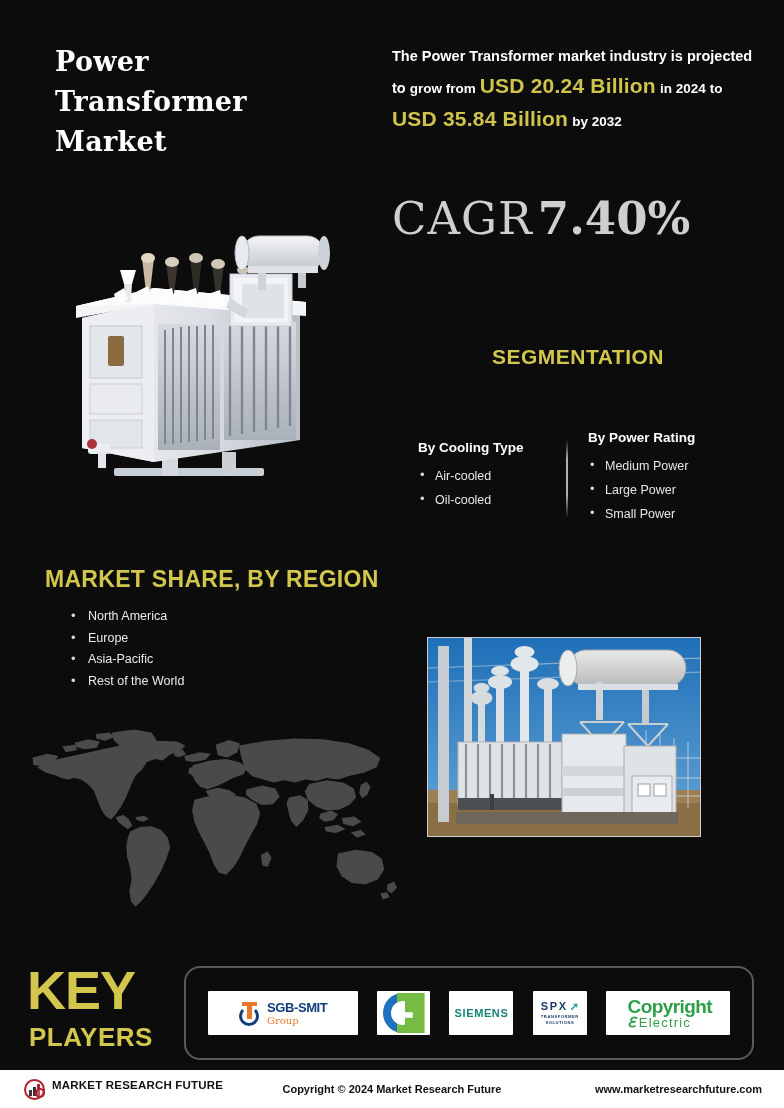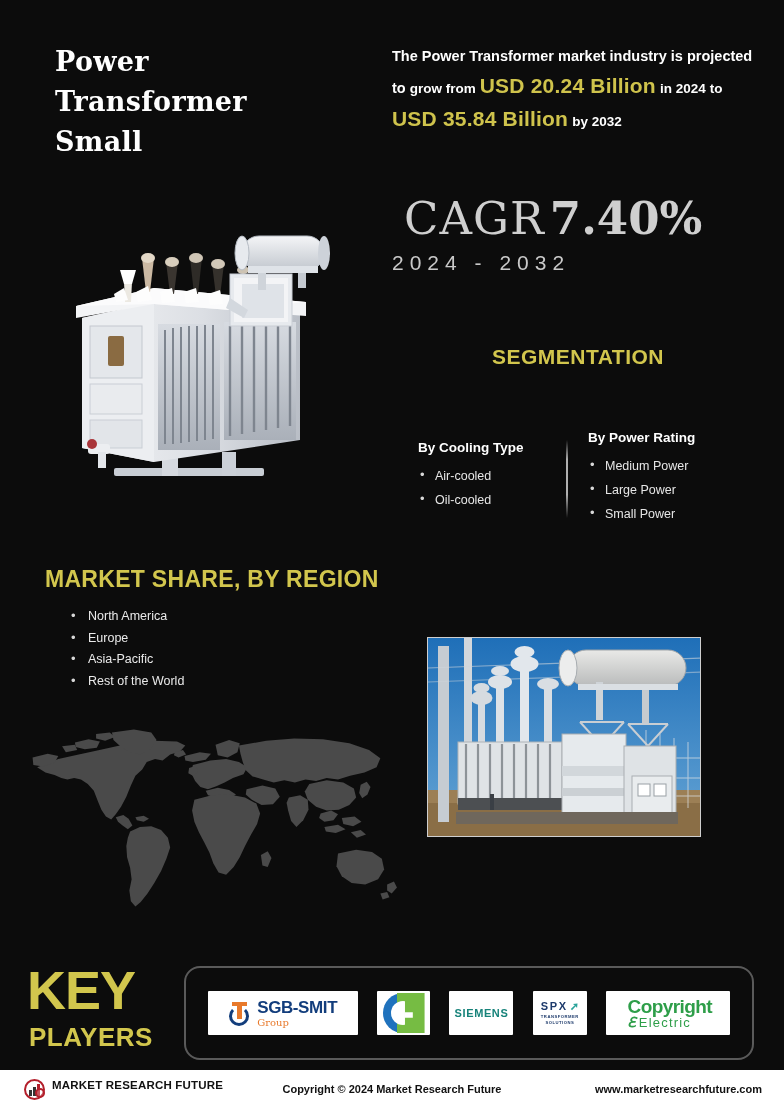--- a/index.html
+++ b/index.html
@@ -24,21 +24,21 @@
   
   .stat {
     position:absolute; left:392px; top:41px; width:372px;
     font-size:14.5px; font-weight:700; line-height:30px; color:#ffffff;
   }
   .stat .big { color:#cfc34c; font-size:21px; font-weight:700; letter-spacing:.2px; }
   .stat .sm  { font-size:13.5px; font-weight:700; }
 
   
   .cagr-wrap { position:absolute; left:392px; top:192px; width:372px; }
-  .cagr-line { font-family:"DejaVu Serif", serif; color:#cfcfcf; white-space:nowrap;margin-left:12px; }
+  .cagr-line { font-family:"DejaVu Serif", serif; color:#cfcfcf; white-space:nowrap; }
   .cagr-word { font-size:45px; font-weight:400; letter-spacing:1px; }
   .cagr-val  { font-size:45px; font-weight:700; letter-spacing:0px; }
   .cagr-years {
     font-family:"Liberation Sans", sans-serif;
     font-size:21px; color:#c9c9c9; letter-spacing:6px; margin-top:6px; font-weight:400;
   }
 
   
   .seg-title {
     position:absolute; left:392px; top:345px; width:372px; text-align:center;
@@ -98,21 +98,21 @@
   
   .sgb { display:flex; align-items:center; gap:6px; }
   .sgb-mark { position:relative; width:23px; height:26px; }
   .sgb-mark .ring {
     position:absolute; left:1px; top:6px; width:20px; height:20px;
     border:3px solid #123d7c; border-radius:50%; border-top-color:transparent;
   }
   .sgb-mark .stem { position:absolute; left:9px; top:2px; width:5px; height:17px; background:#e8792b; }
   .sgb-mark .tbar { position:absolute; left:4px; top:2px; width:15px; height:4px; background:#e8792b; }
   .sgb-txt { line-height:1; }
-  .sgb-name { color:#123d7c; font-weight:700; font-size:17px; letter-spacing:-.4px; }
+  .sgb-name { color:#123d7c; font-weight:700; font-size:13px; letter-spacing:-.4px; }
   .sgb-sub  { color:#e8792b; font-size:10px; font-family:"DejaVu Serif",serif; margin-top:2px; }
 
   
   .cg { position:relative; width:42px; height:40px; }
   .cg .c {
     position:absolute; left:0; top:0; width:40px; height:40px;
     border-radius:50%; background:#1f72bd;
     clip-path:polygon(0 0,55% 0,55% 100%,0 100%);
   }
   .cg .c2 {
@@ -182,21 +182,21 @@
   .map { position:absolute; left:22px; top:722px; width:378px; height:198px; }
 </style>
 </head>
 <body>
 
 <div class="page">
 
   <div class="title">
     <div>Power</div>
     <div>Transformer</div>
-    <div>Small</div>
+    <div>Market</div>
   </div>
 
   <div class="stat">
     <span>The Power Transformer market industry is projected to</span>
     <span class="sm">grow from</span>
     <span class="big">USD 20.24 Billion</span>
     <span class="sm">in 2024</span>
     <span class="sm">to</span>
     <span class="big">USD 35.84 Billion</span>
     <span class="sm">by 2032</span>
@@ -305,21 +305,20 @@
         <rect x="36" y="230" width="8" height="16" fill="#e3e6ea"></rect>
       </g>
     </svg>
   </div>
 
   <div class="cagr-wrap">
     <div class="cagr-line">
       <span class="cagr-word">CAGR</span>
       <span class="cagr-val">7.40%</span>
     </div>
-    <div class="cagr-years">2024 - 2032</div>
   </div>
 
   <div class="seg-title">SEGMENTATION</div>
   <div class="seg-divider"></div>
   <div class="seg-cols">
     <div class="seg-col a">
       <div class="seg-h">By Cooling Type</div>
       <div class="seg-li">Air-cooled</div>
       <div class="seg-li">Oil-cooled</div>
     </div>

